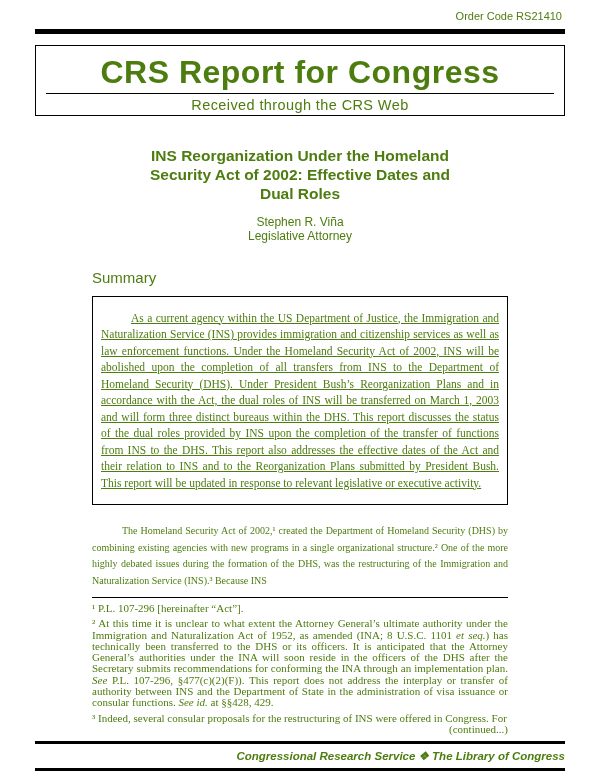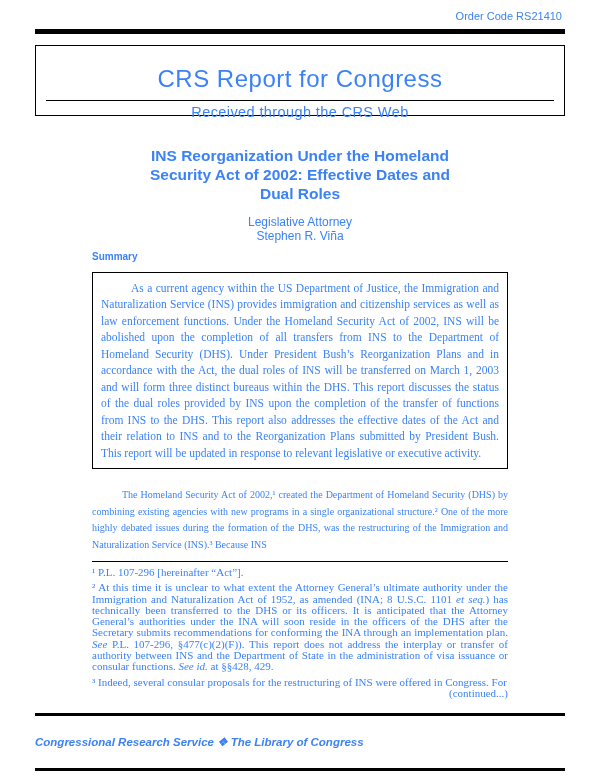--- a/index.html
+++ b/index.html
@@ -1,61 +1,61 @@
 <!DOCTYPE html>
 <html><head>
 <meta charset="utf-8">
 <title>CRS Report</title>
 <style>
   * { margin:0; padding:0; box-sizing:border-box; }
   html, body { background:#ffffff; }
   .page {
-    width:600px; height:777px; background:#ffffff; color:#3b82f6;
+    width:600px; height:777px; background:#ffffff; color:#4d7c0f;
     position:relative; overflow:hidden;
     font-family:"Liberation Serif", serif;
   }
   .top-meta {
     padding:10px 38px 0 0; text-align:right;
     font-family:"Liberation Sans", sans-serif;
     font-size:11px; line-height:13.5px;
   }
   .top-bar { height:5px; background:#000; margin:5px 35px 0 35px; }
   .masthead {
     margin:11px 35px 0; border:1px solid #000; height:71px;
     text-align:center; font-family:"Liberation Sans", sans-serif;
   }
-  .masthead-title { font-size:24px; line-height:40px; margin-top:13px; letter-spacing:0.5px; }
+  .masthead-title { font-size:32px; line-height:40px; margin-top:6px; letter-spacing:0.5px;font-weight:bold; }
   .masthead-divider { border-top:1px solid #000; margin:1px 10px 0; }
   .masthead-subtitle { font-size:14.5px; line-height:22px; letter-spacing:0.4px; }
   .content { margin:0 92px; }
   .report-title {
     margin-top:30px; font-family:"Liberation Sans", sans-serif;
     font-weight:bold; font-size:15.5px; line-height:19px; text-align:center;
   }
   .author-block {
     margin-top:12px; text-align:center;
     font-family:"Liberation Sans", sans-serif; font-size:12px; line-height:14px;
   }
   .summary-heading {
-    margin-top:8px; font-family:"Liberation Sans", sans-serif;
-    font-size:10px; font-weight:bold;
+    margin-top:26px; font-family:"Liberation Sans", sans-serif;
+    font-size:15px; font-weight:normal;
   }
-  .summary-box { margin-top:10px; border:1px solid #000; padding:7px 8px; }
+  .summary-box { margin-top:10px; border:1px solid #000; padding:13px 8px;text-decoration:underline; }
   .summary-box p { font-size:11.5px; line-height:16.5px; text-align:justify; text-indent:30px; }
   .body-para { margin-top:18px; font-size:10px; line-height:16.5px; text-align:justify; text-indent:30px; }
   .footnote-rule { margin-top:8px; border-top:1px solid #000; }
   .footnotes { margin-top:5px; font-size:11px; line-height:11.3px; }
   .footnotes p { text-align:justify; margin-top:4px; }
   .footnotes p:first-child { margin-top:0; }
   .footnotes .continued { text-align:right; margin-top:0; }
   .footer { position:absolute; left:35px; right:35px; bottom:6px; }
   .footer-rule { height:3px; background:#000; }
   .footer-text {
-    text-align:left; font-family:"Liberation Sans", sans-serif;
-    font-style:italic; font-weight:bold; font-size:11.5px; line-height:16px; margin:18px 0;
+    text-align:right; font-family:"Liberation Sans", sans-serif;
+    font-style:italic; font-weight:bold; font-size:11.5px; line-height:16px; margin:4px 0;
   }
 </style>
 </head>
 <body>
 
 <div class="page">
 
   <div class="top-meta">
     <div>Order Code RS21410</div>
   </div>
@@ -70,22 +70,22 @@
 
   <div class="content">
 
     <h1 class="report-title">
       <span>INS Reorganization Under the Homeland</span><br>
       <span>Security Act of 2002:  Effective Dates and</span><br>
       <span>Dual Roles</span>
     </h1>
 
     <div class="author-block">
+      <div>Stephen R. Viña</div>
       <div>Legislative Attorney</div>
-      <div>Stephen R. Viña</div>
     </div>
 
     <h2 class="summary-heading">Summary</h2>
 
     <div class="summary-box">
       <p>As a current agency within the US Department of Justice, the Immigration and Naturalization Service (INS) provides immigration and citizenship services as well as law enforcement functions.  Under the Homeland Security Act of 2002, INS will be abolished upon the completion of all transfers from INS to the Department of Homeland Security (DHS).  Under President Bush’s Reorganization Plans and in accordance with the Act, the dual roles of INS will be transferred on March 1, 2003 and will form three distinct bureaus within the DHS.  This report discusses the status of the dual roles provided by INS upon the completion of the transfer of functions from INS to the DHS.  This report also addresses the effective dates of the Act and their relation to INS and to the Reorganization Plans submitted by President Bush.  This report will be updated in response to relevant legislative or executive activity.</p>
     </div>
 
     <p class="body-para">The Homeland Security Act of 2002,¹ created the Department of Homeland Security (DHS) by combining existing agencies with new programs in a single organizational structure.²  One of the more highly debated issues during the formation of the DHS, was the restructuring of the Immigration and Naturalization Service (INS).³  Because INS</p>
 

